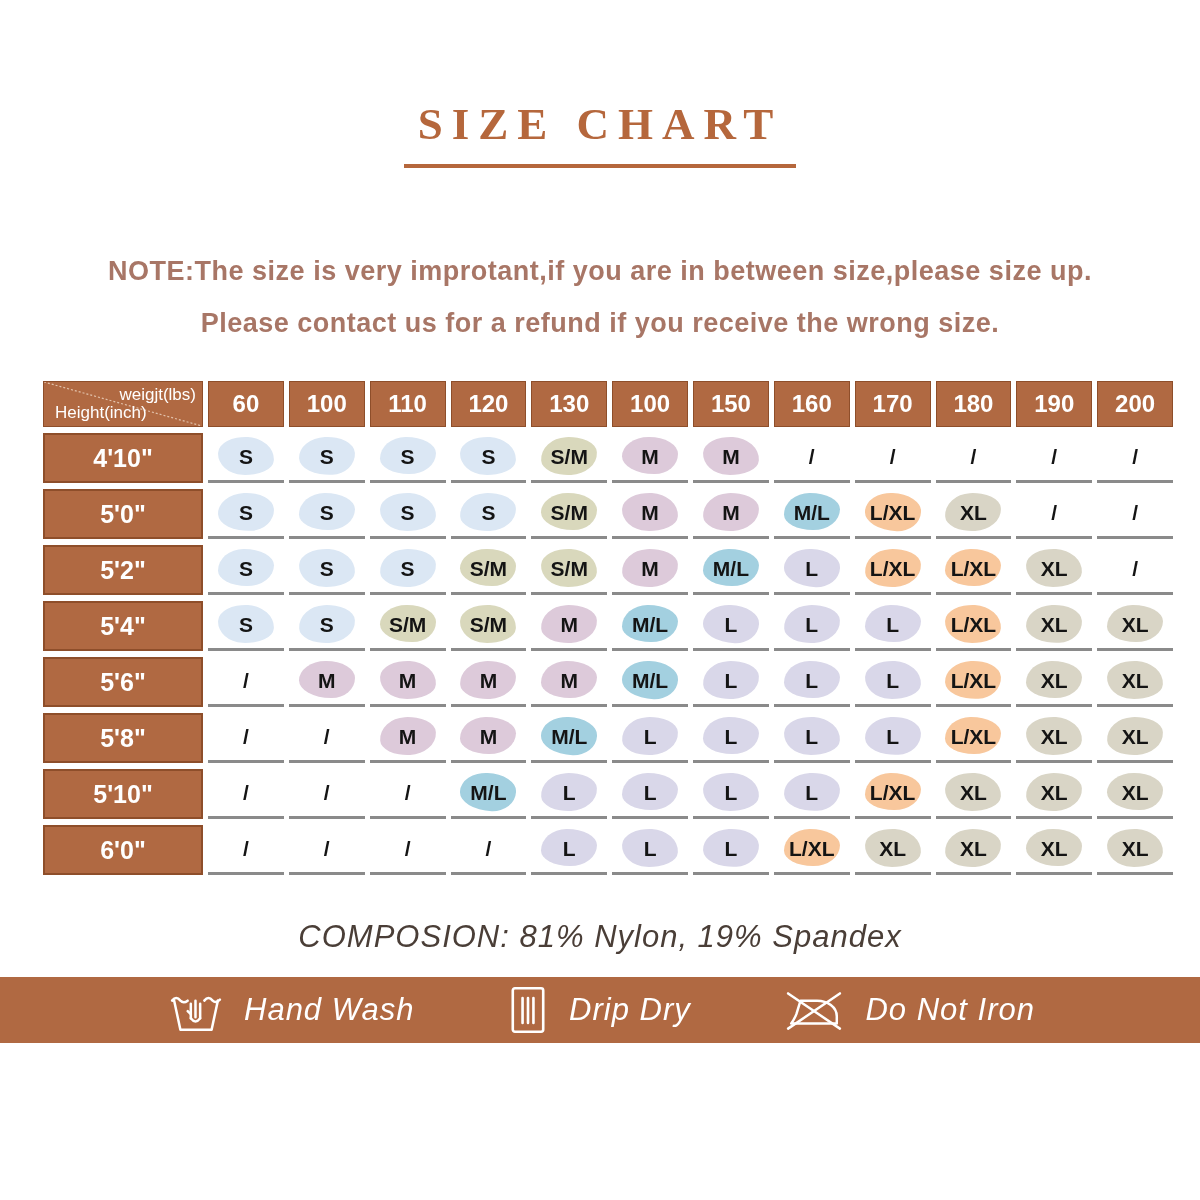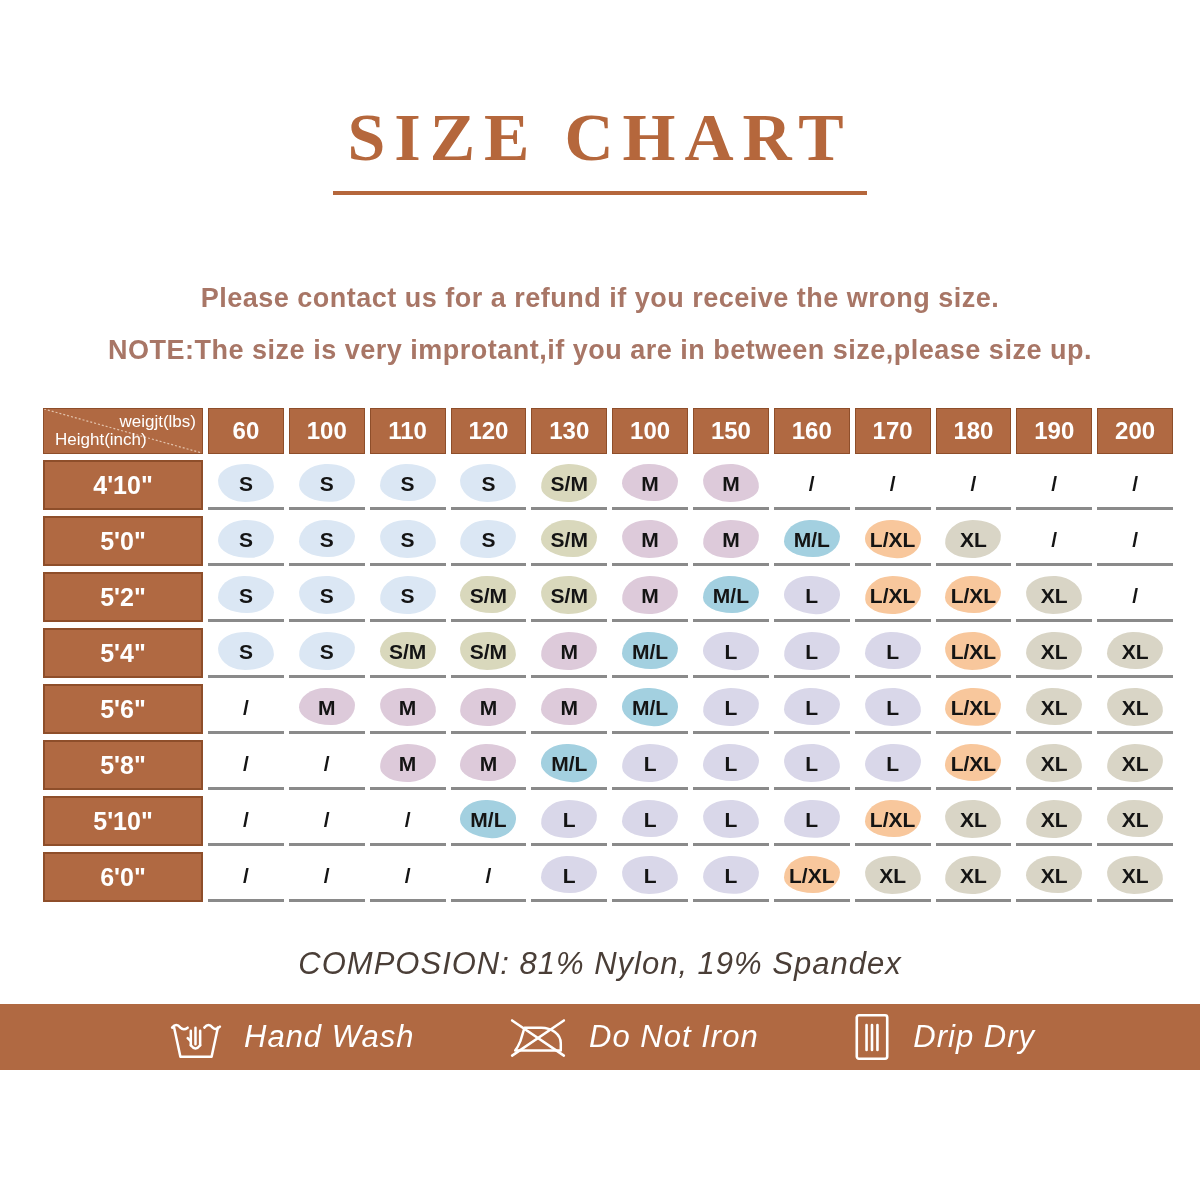--- a/index.html
+++ b/index.html
@@ -6,21 +6,21 @@
   html,body { margin:0; padding:0; }
   body {
     width:1200px; height:1200px; background:#ffffff; overflow:hidden;
     font-family:"Liberation Sans", sans-serif;
   }
   
   .title-wrap { text-align:center; margin-top:98px; }
   h1.title {
     display:inline-block; margin:0; padding:0 14px 14px 14px;
     font-family:"Liberation Serif", serif; font-weight:bold;
-    font-size:68px; letter-spacing:9px; color:#b5673c;
+    font-size:45px; letter-spacing:9px; color:#b5673c;
     border-bottom:4px solid #b5673c;
   }
   
   .note { margin-top:88px; text-align:center; color:#a87666; font-weight:bold; font-size:27px; }
   .note p { margin:0 0 21px 0; letter-spacing:0.5px; }
   
   .size-table {
     margin:42px 27px 0 43px;
     display:grid;
     grid-template-columns:160px repeat(12, 1fr);
@@ -72,22 +72,22 @@
   .care-label { color:#ffffff; font-style:italic; font-size:31px; letter-spacing:1px; }
 </style>
 </head>
 <body>
 
 <div class="title-wrap">
   <h1 class="title">SIZE CHART</h1>
 </div>
 
 <div class="note">
+  <p>NOTE:The size is very improtant,if you are in between size,please size up.</p>
   <p>Please contact us for a refund if you receive the wrong size.</p>
-  <p>NOTE:The size is very improtant,if you are in between size,please size up.</p>
 </div>
 
 <div class="size-table">
   <div class="corner">
     <svg viewBox="0 0 100 100" preserveAspectRatio="none">
       <line x1="0" y1="0" x2="100" y2="100" stroke="#e2c2ab" stroke-width="1.2" stroke-dasharray="2 2" vector-effect="non-scaling-stroke"></line>
     </svg>
     <span class="corner-top">weigjt(lbs)</span>
     <span class="corner-bottom">Height(inch)</span>
   </div>
@@ -491,30 +491,30 @@
         <path d="M33 14 Q37 9 41 14 Q44 17 48 13"></path>
         <path d="M20 31 V17 M24.5 30 V14 M29 31 V17"></path>
         <path d="M20 31 Q24.5 37 29 31"></path>
         <path d="M17 24 L20 27"></path>
       </svg>
     </span>
     <span class="care-label">Hand Wash</span>
   </div>
   <div class="care-item">
     <span class="icon">
+      <svg width="38" height="50" viewBox="0 0 34 46" fill="none" stroke="#ffffff" stroke-width="2.4" stroke-linejoin="round">
+        <rect x="3" y="3" width="28" height="40" rx="2"></rect>
+        <path d="M12 12 V35 M17 12 V35 M22 12 V35" stroke-linecap="round"></path>
+      </svg>
+    </span>
+    <span class="care-label">Drip Dry</span>
+  </div>
+  <div class="care-item">
+    <span class="icon">
       <svg width="58" height="48" viewBox="0 0 56 46" fill="none" stroke="#ffffff" stroke-width="2.4" stroke-linecap="round" stroke-linejoin="round">
         <path d="M6 36 L50 36 L50 29 C50 20 41 14 31 14 L15 14 L11 27 Q9 32 6 36 Z"></path>
         <path d="M3 7 L53 41"></path>
         <path d="M53 7 L3 41"></path>
       </svg>
     </span>
     <span class="care-label">Do Not Iron</span>
   </div>
-  <div class="care-item">
-    <span class="icon">
-      <svg width="38" height="50" viewBox="0 0 34 46" fill="none" stroke="#ffffff" stroke-width="2.4" stroke-linejoin="round">
-        <rect x="3" y="3" width="28" height="40" rx="2"></rect>
-        <path d="M12 12 V35 M17 12 V35 M22 12 V35" stroke-linecap="round"></path>
-      </svg>
-    </span>
-    <span class="care-label">Drip Dry</span>
-  </div>
 </div>
 
 </body></html>

